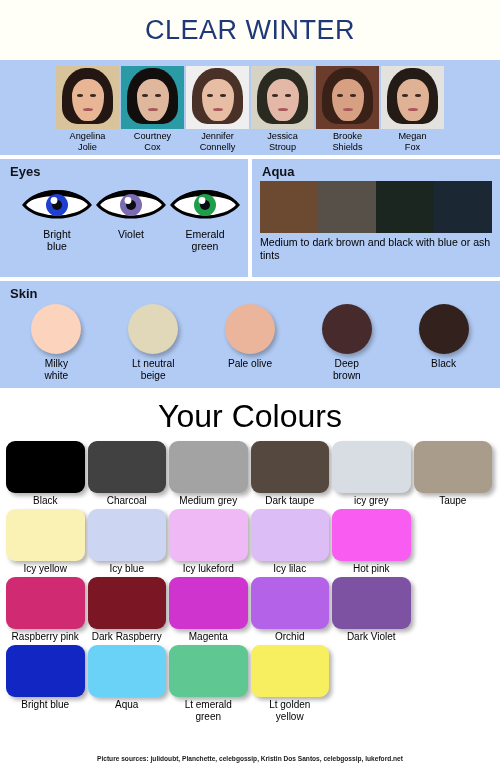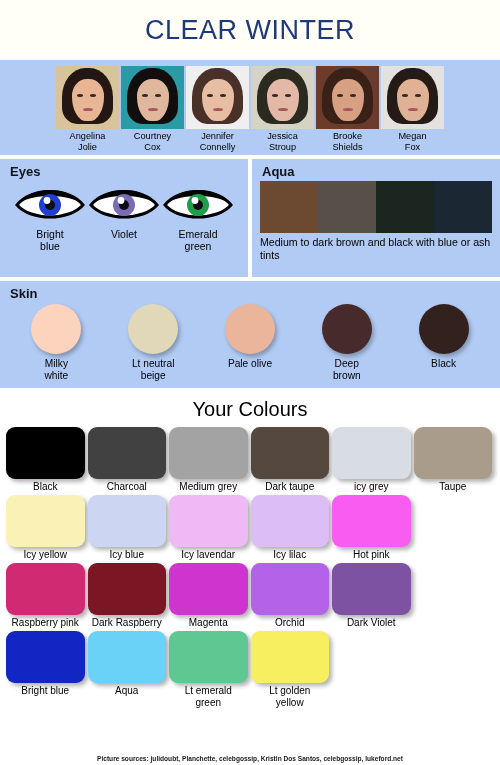--- a/index.html
+++ b/index.html
@@ -99,21 +99,21 @@
   .eh-row {
     display: flex;
     gap: 4px;
     margin-top: 4px;
   }
   .eyes-panel { width: 248px; height: 118px; }
   .hair-panel { width: 248px; height: 118px; }
 
   .eyes-row {
     display: flex;
-    justify-content: center;
+    justify-content: flex-end;
     padding: 4px 6px 0 6px;
   }
   .eye-item { text-align: center; width: 74px; }
   .eye-label {
     font-size: 10.5px;
     line-height: 12px;
     margin-top: 1px;
     white-space: pre-line;
   }
 
@@ -149,21 +149,21 @@
   .skin-label {
     font-size: 10.2px;
     line-height: 12px;
     margin-top: 4px;
     white-space: pre-line;
   }
 
   
   .colours-title {
     text-align: center;
-    font-size: 20px;
+    font-size: 32px;
     color: #000;
     margin: 10px 0 6px 0;
   }
   .sw-grid {
     padding: 0 6px;
   }
   .sw-row {
     display: flex;
     gap: 3px;
     margin-bottom: 2px;
@@ -400,21 +400,21 @@
       <div class="sw-cell">
         <div class="sw-chip" style="background:#faf2b4"></div>
         <div class="sw-name">Icy yellow</div>
       </div>
       <div class="sw-cell">
         <div class="sw-chip" style="background:#ccd6f2"></div>
         <div class="sw-name">Icy blue</div>
       </div>
       <div class="sw-cell">
         <div class="sw-chip" style="background:#eeb9f5"></div>
-        <div class="sw-name">Icy lavendar</div>
+        <div class="sw-name">Icy lukeford</div>
       </div>
       <div class="sw-cell">
         <div class="sw-chip" style="background:#ddbdf5"></div>
         <div class="sw-name">Icy lilac</div>
       </div>
       <div class="sw-cell">
         <div class="sw-chip" style="background:#f95cf0"></div>
         <div class="sw-name">Hot pink</div>
       </div>
     </div>

